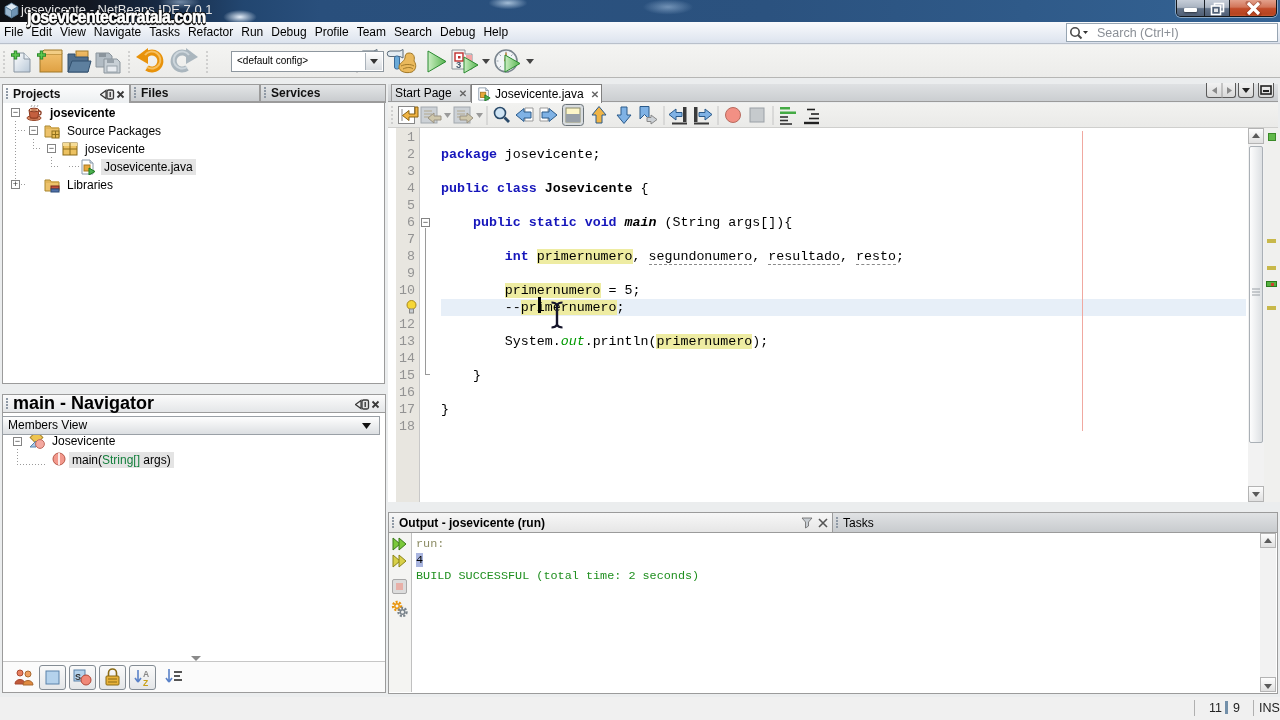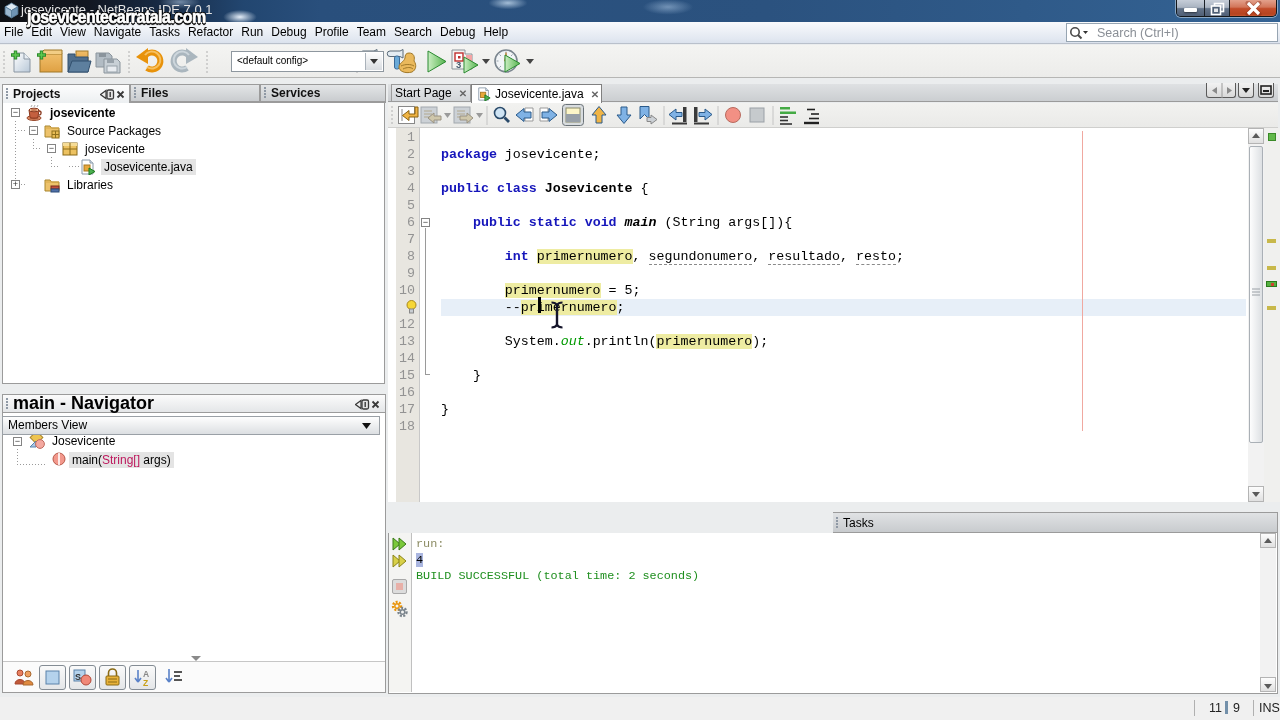--- a/index.html
+++ b/index.html
@@ -341,21 +341,21 @@
   <rect x="4" y="1" width="9" height="9" transform="rotate(45 8.5 5.5)" fill="#eec44f" stroke="#a8842a"></rect>
   <path d="M2 15 L8 9 L8 15 Z" fill="#a8c8e8" stroke="#5a82aa"></path>
   <circle cx="12" cy="12" r="4.4" fill="#f4a9a0" stroke="#c06a5e"></circle>
  </svg>
  <div class="trow" style="left:49px;top:21px">Josevicente</div>
 
  <svg width="16" height="16" style="position:absolute;left:48px;top:38px" viewBox="0 0 16 16">
   <circle cx="8" cy="8" r="6" fill="#f2988c" stroke="#b85848"></circle>
   <path d="M8 2 L8 14" stroke="#fff" stroke-width="1.6"></path>
  </svg>
- <div class="trow tsel" style="left:66px;top:39px;padding:1px 3px">main(<span style="color:#be185d">String[]</span> args)</div>
+ <div class="trow tsel" style="left:66px;top:39px;padding:1px 3px">main(<span style="color:#15803d">String[]</span> args)</div>
 </div>
 <div id="navtoolbar">
  <svg width="14" height="8" style="position:absolute;left:186px;top:-8px" viewBox="0 0 14 8">
       <polygon points="2,2 12,2 7,7" fill="#8a8a8a"></polygon>
     </svg>
 
  <svg width="22" height="18" style="position:absolute;left:10px;top:6px" viewBox="0 0 22 18">
   <circle cx="7" cy="5" r="3" fill="#e88060" stroke="#a84830"></circle>
       <path d="M2 16 C2 10 12 10 12 16 Z" fill="#c05a3a" stroke="#a84830"></path>
   <circle cx="15" cy="6" r="3" fill="#f0a060" stroke="#a86830"></circle>
@@ -571,20 +571,26 @@
 <div id="estripe">
  <div style="position:absolute;left:4px;top:5px;width:8px;height:8px;background:#62b84a;border:1px solid #3a8a28"></div>
  <div class="emark" style="top:111px"></div>
  <div class="emark" style="top:138px"></div>
  <div style="position:absolute;left:2px;top:153px;width:11px;height:6px;background:#55b040;border:1px solid #2a7a1a">
       <div style="position:absolute;left:4px;top:1px;width:3px;height:3px;background:#d04030"></div>
     </div>
  <div class="emark" style="top:178px"></div>
 </div>
 <div id="outhead">
+ <div id="outtab1"><span class="grip"></span>Output - josevicente (run)
+  <svg width="30" height="13" style="position:absolute;left:412px;top:4px" viewBox="0 0 30 13">
+        <path d="M1 1 L11 1 L7.5 5 L7.5 9 L4.5 11 L4.5 5 Z" fill="#c8cdd2" stroke="#666" stroke-width="0.8"></path>
+        <path d="M18 2 l8 8 M26 2 l-8 8" stroke="#555" stroke-width="1.6"></path>
+      </svg>
+ </div>
  <div id="outtab2"><span class="grip"></span>Tasks</div>
 </div>
 <div id="outbody">
  <div id="outicons">
   <svg width="18" height="16" style="position:absolute;left:2px;top:3px" viewBox="0 0 18 16">
         <path d="M2 2 L2 14 L9 8 Z" fill="#7ac83a" stroke="#3a7a18"></path>
         <path d="M8 2 L8 14 L15 8 Z" fill="#7ac83a" stroke="#3a7a18"></path>
       </svg>
   <svg width="18" height="16" style="position:absolute;left:2px;top:20px" viewBox="0 0 18 16">
         <path d="M2 2 L2 14 L9 8 Z" fill="#d8d048" stroke="#8a8418"></path>

